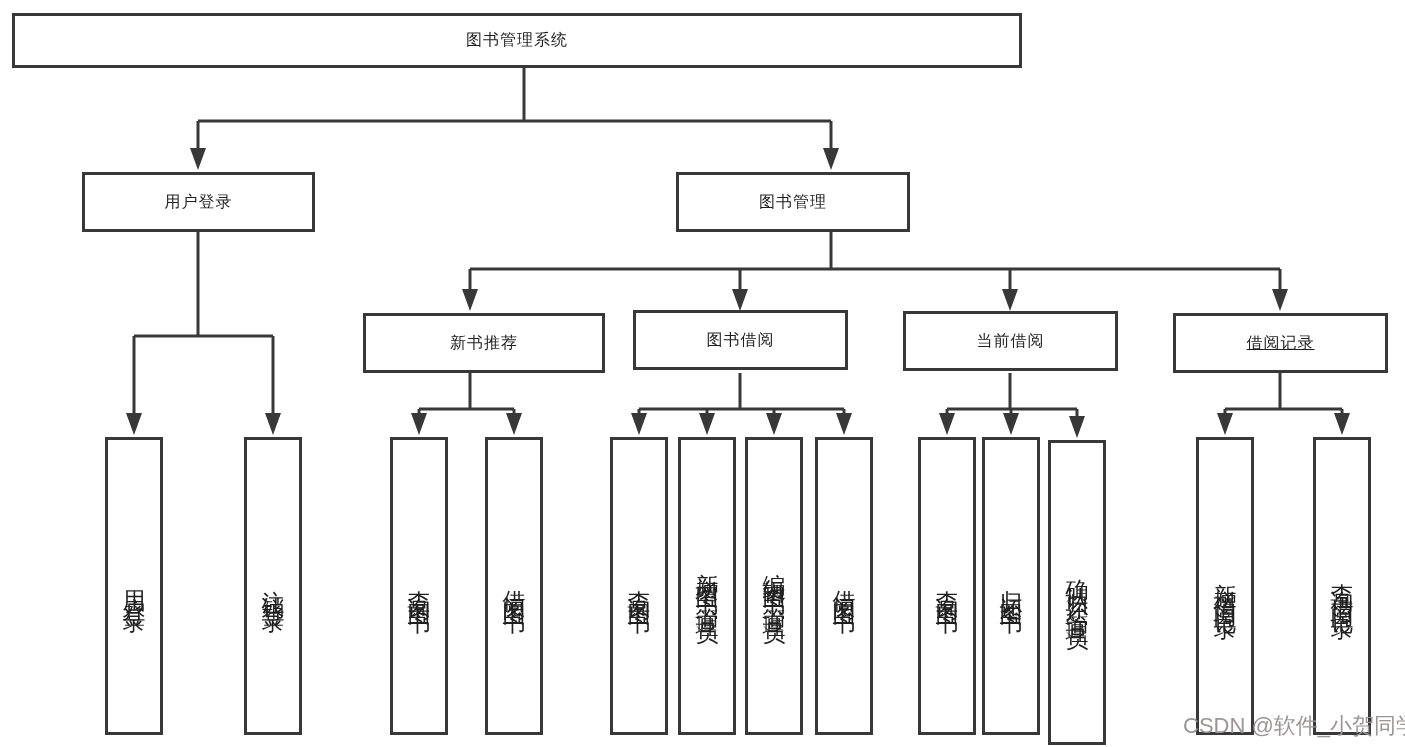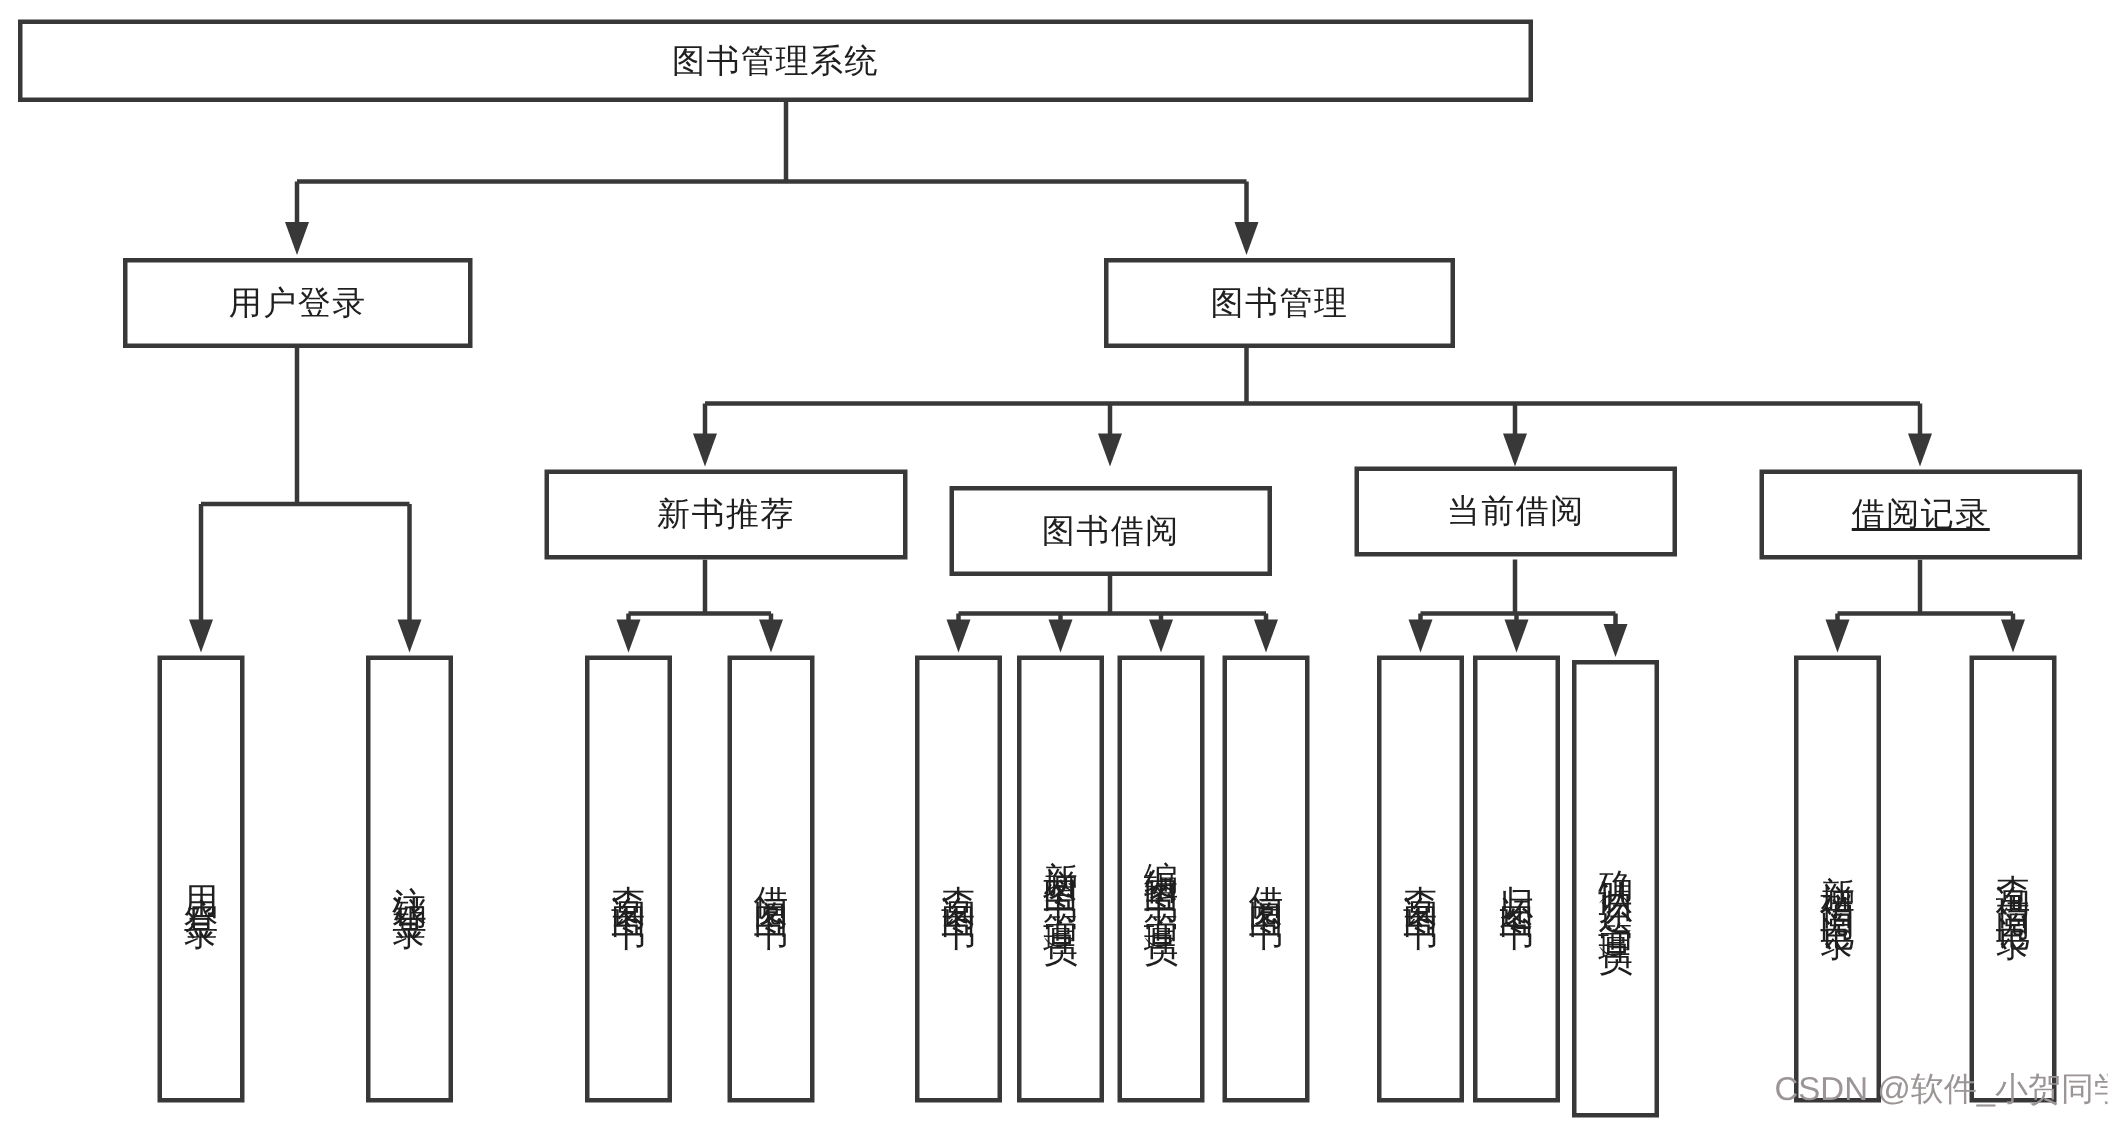--- a/index.html
+++ b/index.html
@@ -29,21 +29,21 @@
     position:absolute;
     box-sizing:border-box;
     background:#fff;
     border:3px solid var(--line);
     display:flex;
     align-items:center;
     justify-content:center;
     color:var(--text);
   }
   .node.h{
-    font-size:22px;
+    font-size:16px;
     letter-spacing:1px;
     white-space:nowrap;
   }
   .node.v .vtext{
     writing-mode:vertical-rl;
     text-orientation:mixed;
     font-size:23px;
     line-height:1;
     letter-spacing:7px;
     white-space:nowrap;
@@ -124,24 +124,24 @@
       <polygon points="1003,413 1019,413 1011,435"></polygon>
       <polygon points="1069,416 1085,416 1077,438"></polygon>
       <polygon points="1217,413 1233,413 1225,435"></polygon>
       <polygon points="1334,413 1350,413 1342,435"></polygon>
     </g>
   </svg>
 
   <div class="node h" style="left:12px;top:13px;width:1010px;height:55px;">图书管理系统</div>
 
   <div class="node h" style="left:82px;top:172px;width:233px;height:60px;">用户登录</div>
-  <div class="node h" style="left:736px;top:172px;width:234px;height:60px;">图书管理</div>
+  <div class="node h" style="left:676px;top:172px;width:234px;height:60px;">图书管理</div>
 
   <div class="node h" style="left:363px;top:313px;width:242px;height:60px;">新书推荐</div>
-  <div class="node h" style="left:633px;top:324px;width:215px;height:60px;">图书借阅</div>
+  <div class="node h" style="left:633px;top:310px;width:215px;height:60px;">图书借阅</div>
   <div class="node h" style="left:903px;top:311px;width:215px;height:60px;">当前借阅</div>
   <div class="node h" style="left:1173px;top:313px;width:215px;height:60px;text-decoration:underline;">借阅记录</div>
 
   <div class="node v" style="left:105px;top:437px;width:58px;height:298px;">
     <span class="vtext">用户登录</span>
   </div>
   <div class="node v" style="left:244px;top:437px;width:58px;height:298px;">
     <span class="vtext">注销登录</span>
   </div>
 

